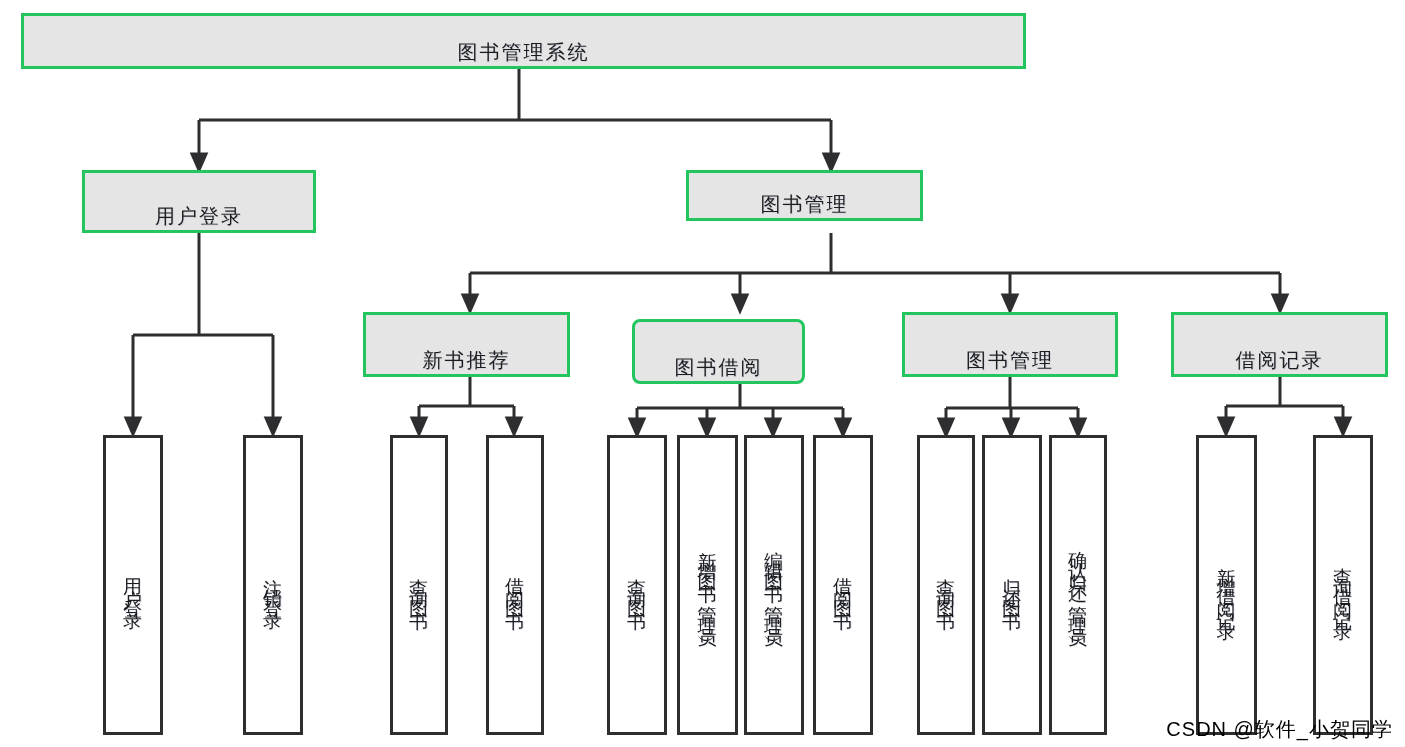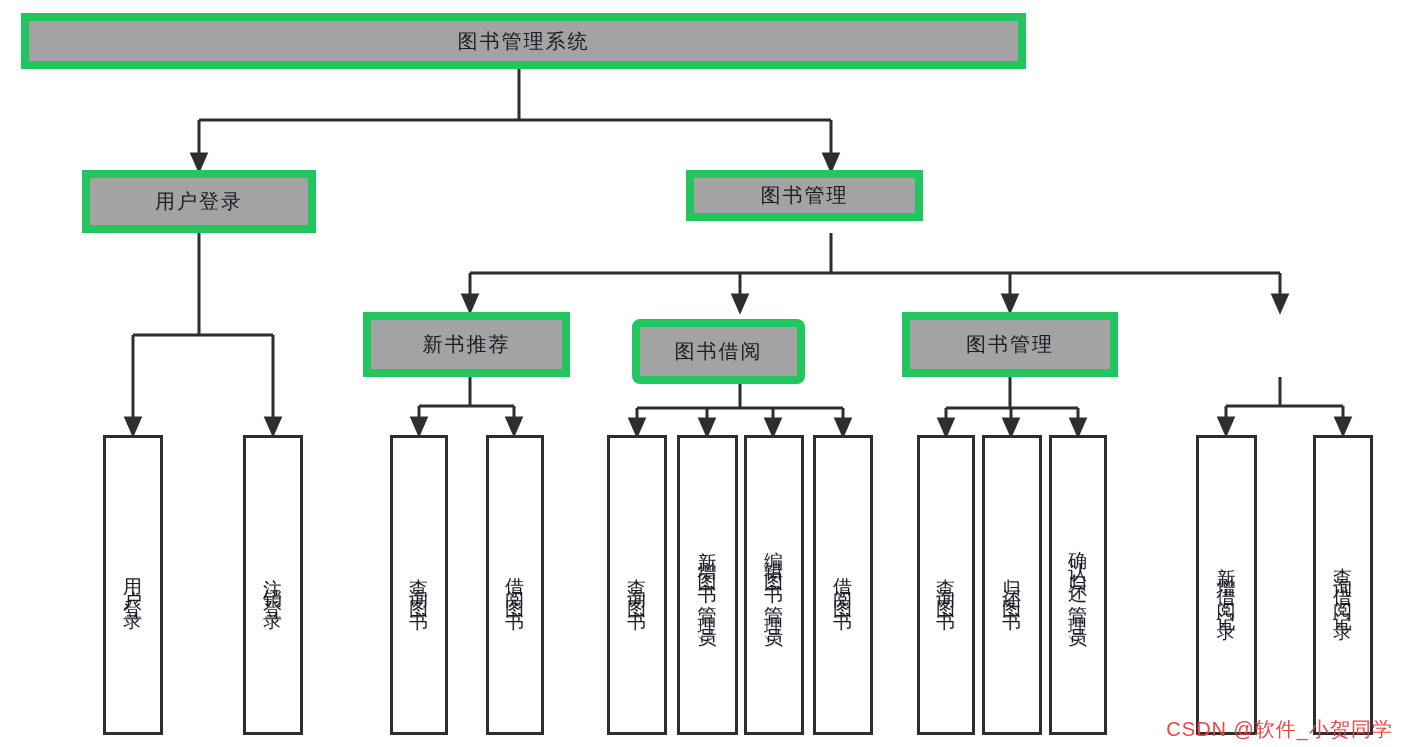--- a/index.html
+++ b/index.html
@@ -12,24 +12,24 @@
     overflow: hidden;
   }
   .connectors {
     position: absolute;
     left: 0; top: 0;
     width: 1405px; height: 747px;
   }
   .hbox {
     position: absolute;
     box-sizing: border-box;
-    background: #a3a3a3;
-    border: 8px solid #22c55e;
+    background: #e5e5e5;
+    border: 3px solid #22c55e;
     display: flex;
-    align-items: center;
+    align-items: flex-end;
     justify-content: center;
   }
   .hbox span {
     font-size: 20px;
     color: #1d1d20;
     letter-spacing: 2px;
     white-space: nowrap;
     text-shadow: 1px 1px 0 rgba(90,120,200,0.12);
   }
   .leaf {
@@ -50,21 +50,21 @@
     letter-spacing: 11px;
     color: #1d1d20;
     line-height: 1;
     text-shadow: 1px 1px 0 rgba(90,120,200,0.12);
   }
   .watermark {
     position: absolute;
     top: 716px;
     right: 12px;
     font-size: 20px;
-    color: #ef4444;
+    color: #000000;
     letter-spacing: 1px;
     white-space: nowrap;
   }
 </style>
 </head>
 <body>
 
 <div class="canvas">
 
   <svg class="connectors" viewBox="0 0 1405 747" xmlns="http://www.w3.org/2000/svg" stroke="#2e2e30" stroke-width="3" fill="#2e2e30">
@@ -123,20 +123,23 @@
 
   <div class="hbox" style="left:363px; top:312px; width:207px; height:65px;">
     <span>新书推荐</span>
   </div>
   <div class="hbox" style="left:632px; top:319px; width:173px; height:65px;border-radius:8px;">
     <span>图书借阅</span>
   </div>
   <div class="hbox" style="left:902px; top:312px; width:216px; height:65px;">
     <span>图书管理</span>
   </div>
+  <div class="hbox" style="left:1171px; top:312px; width:217px; height:65px;">
+    <span>借阅记录</span>
+  </div>
 
   <div class="leaf" style="left:103px; width:60px;">
     <span>用户登录</span>
   </div>
   <div class="leaf" style="left:243px; width:60px;">
     <span>注销登录</span>
   </div>
 
   <div class="leaf" style="left:390px; width:58px;">
     <span>查询图书</span>

